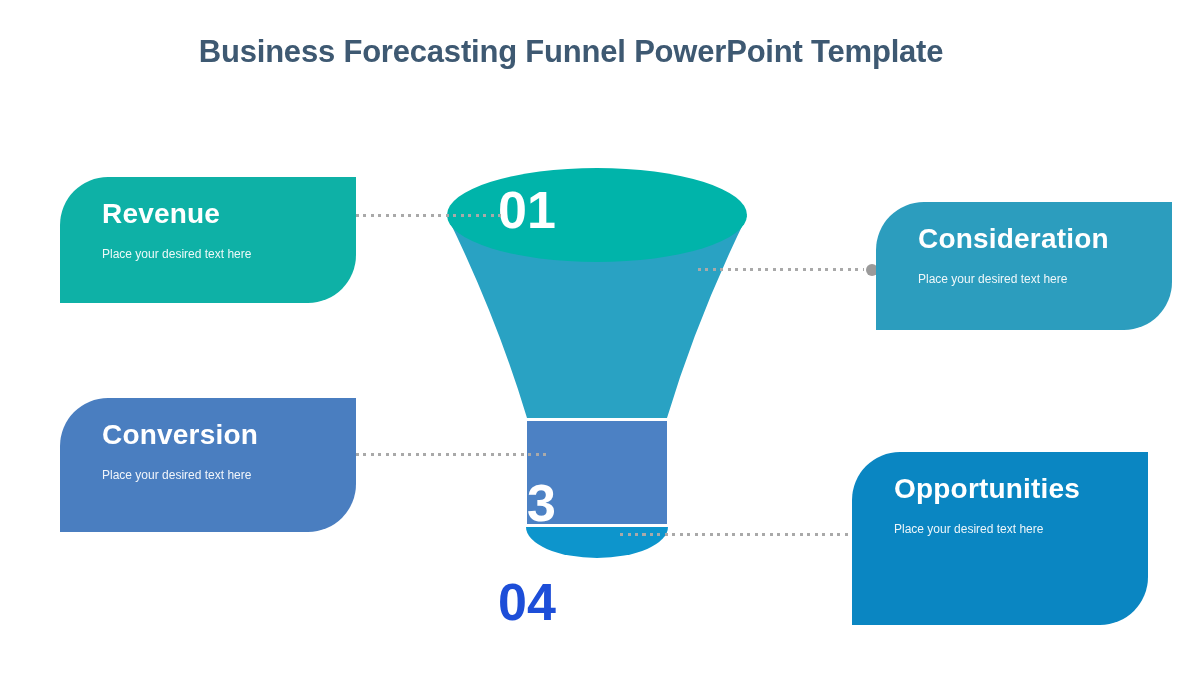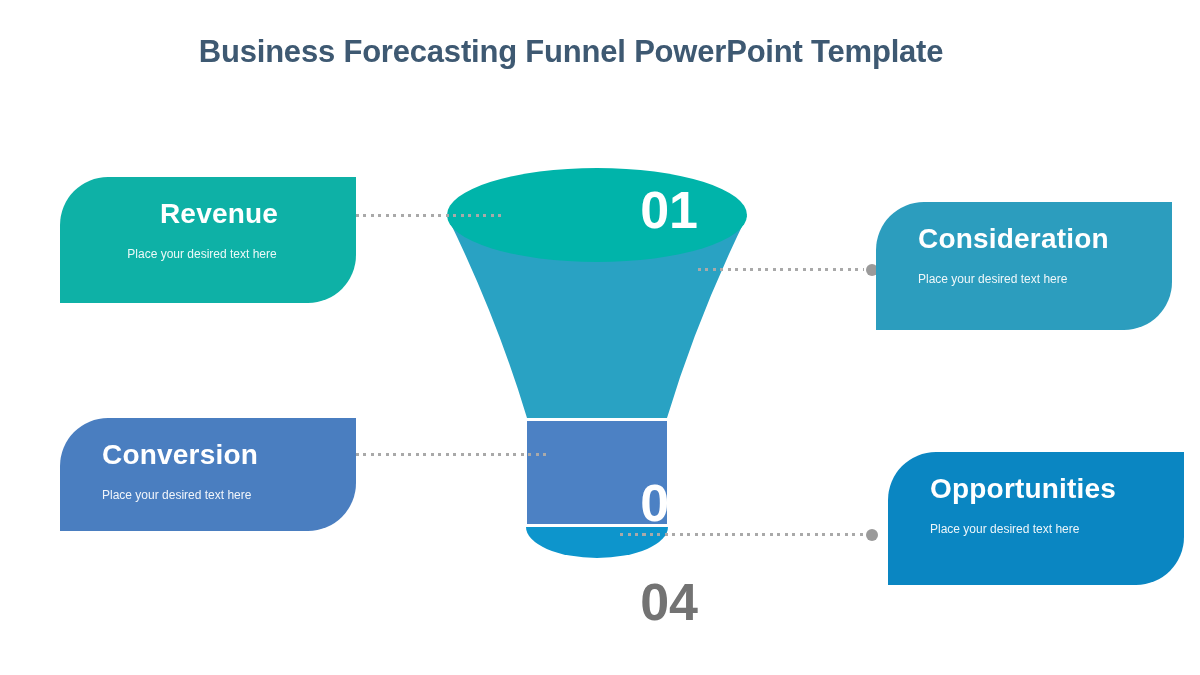--- a/index.html
+++ b/index.html
@@ -24,30 +24,30 @@
     padding:20px 20px 0 42px;
   }
   .callout h2{
     margin:0;font-size:28px;font-weight:700;line-height:34px;letter-spacing:0.2px;
   }
   .callout p{
     margin:10px 0 0 0;font-size:12px;font-weight:400;line-height:27px;
     color:rgba(255,255,255,0.92);
     width:200px;
   }
-  #callout-revenue{left:60px;top:177px;height:126px;text-align:center;}
+  #callout-revenue{left:60px;top:177px;height:126px;}
   #callout-consideration{left:848px;top:202px;height:128px;}
-  #callout-conversion{left:60px;top:398px;height:113px;margin-top:20px;}
-  #callout-opportunities{left:888px;top:452px;height:133px;}
+  #callout-conversion{left:60px;top:398px;height:134px;}
+  #callout-opportunities{left:852px;top:452px;height:173px;}
   
   #funnel-svg{position:absolute;left:0;top:0;width:1200px;height:675px;}
   
   .stage-number{
     position:absolute;left:498px;width:200px;
-    text-align:right;
+    text-align:left;
     font-size:52px;font-weight:700;line-height:52px;
     color:#ffffff;
   }
   #stage-number-01{top:184px;}
   #stage-number-02{top:310px;}
   #stage-number-03{top:445px;margin-top:32px;}
   #stage-number-04{top:576px;}
   
   .connector-dots{
     position:absolute;height:3px;
@@ -75,21 +75,21 @@
 
   <svg id="funnel-svg" viewBox="0 0 1200 675" xmlns="http://www.w3.org/2000/svg">
     <path d="M 447 216 L 747 216 Q 697 318 667 418 L 527 418 Q 497 318 447 216 Z" fill="#29A2C3"></path>
     <ellipse cx="597" cy="215" rx="150" ry="47" fill="#00B4AA"></ellipse>
     <rect x="527" y="421" width="140" height="103" fill="#4C81C4"></rect>
     <path d="M 526 527 A 71 31 0 0 0 668 527 Z" fill="#0D95CC"></path>
   </svg>
 
   <div class="stage-number" id="stage-number-01" style="color: rgb(255, 255, 255);">01</div>
   <div class="stage-number" id="stage-number-03" style="color: rgb(255, 255, 255);">03</div>
-  <div class="stage-number" id="stage-number-04" style="color: #737373;">04</div>
+  <div class="stage-number" id="stage-number-04" style="color: #1d4ed8;">04</div>
 
   <div class="connector-dots" id="dots-revenue"></div>
   <div class="connector-endpoint" id="endpoint-revenue"></div>
 
   <div class="connector-dots" id="dots-consideration"></div>
   <div class="connector-endpoint" id="endpoint-consideration"></div>
 
   <div class="connector-dots" id="dots-conversion"></div>
   <div class="connector-endpoint" id="endpoint-conversion"></div>
 

